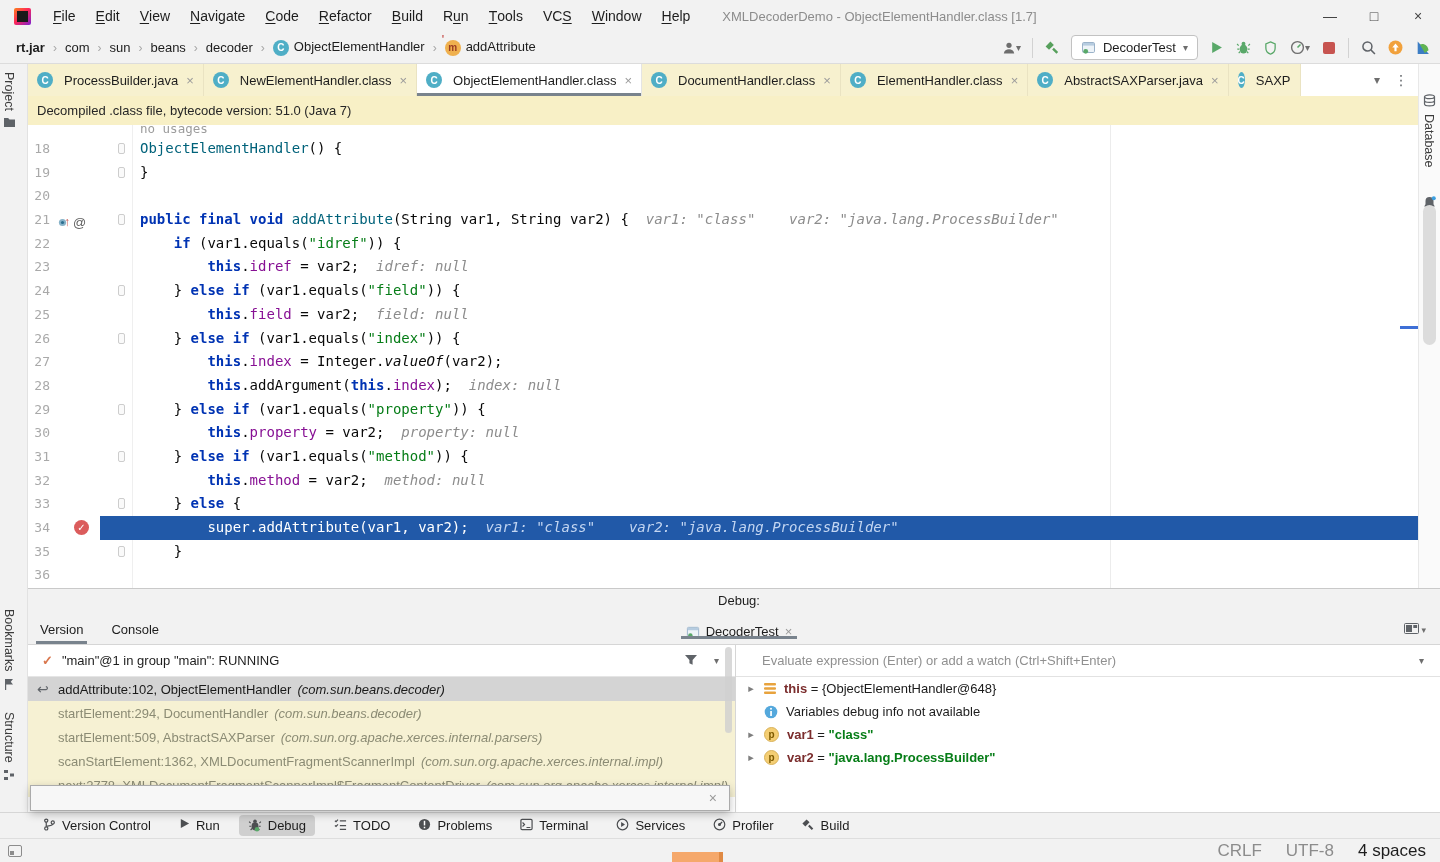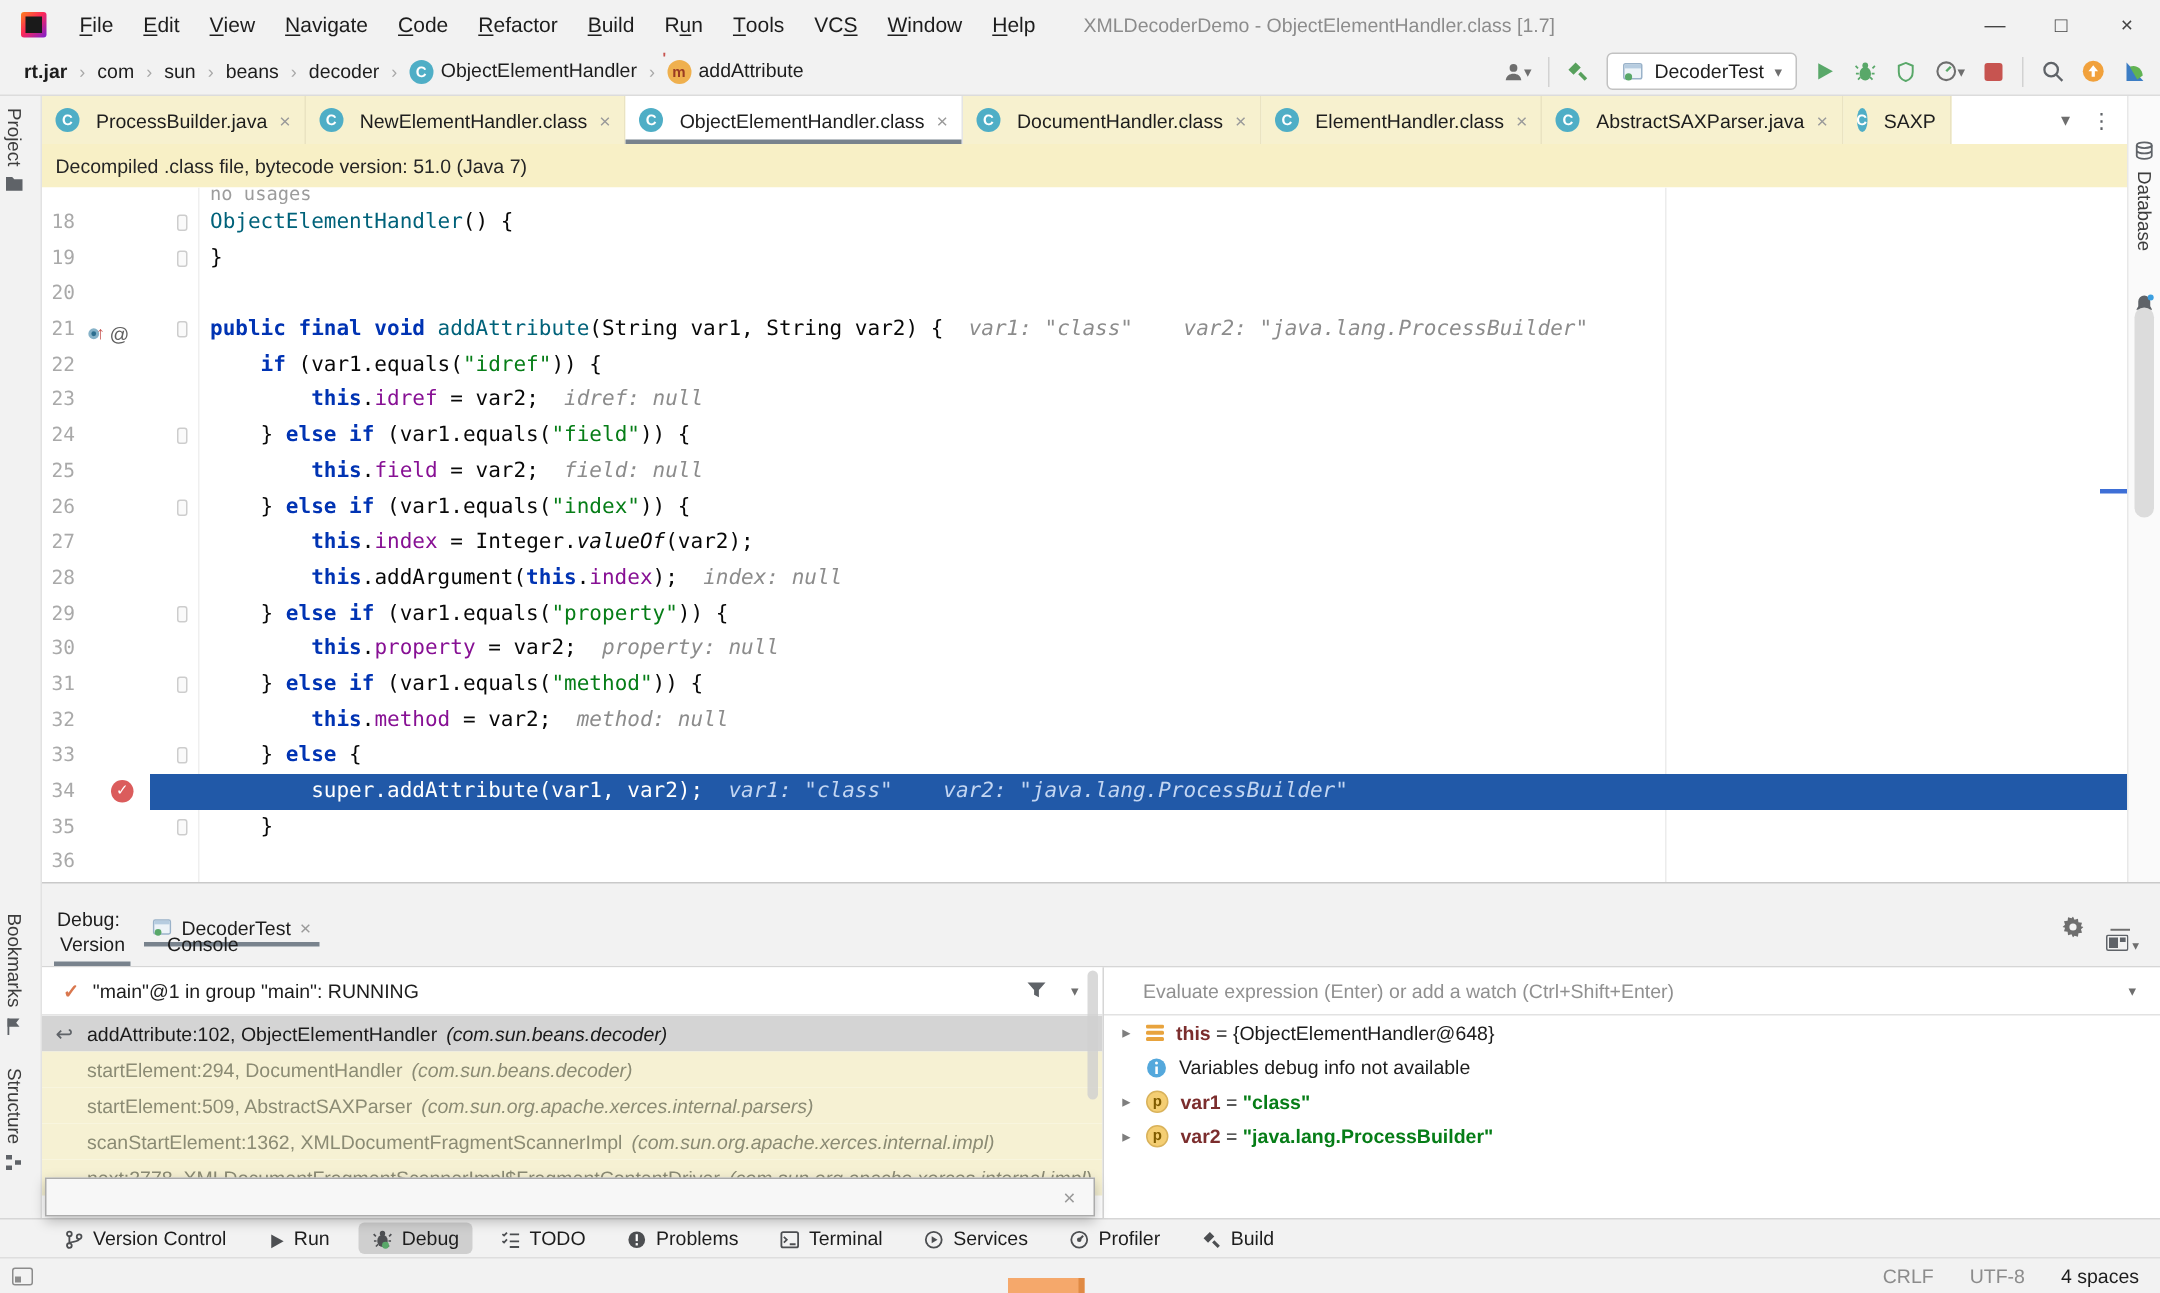--- a/index.html
+++ b/index.html
@@ -74,21 +74,21 @@
   .tk-m { color:#00627A; }
   .tk-i { color:#080808; font-style:italic; }
   .tk-h { color:#8C8C8C; font-style:italic; }
   .tk-w { color:#FFFFFF; position:relative; }
   .tk-hw { color:#C3D6F2; font-style:italic; position:relative; }
   .scroll-thumb { position:absolute; right:4px; top:205px; width:13px; height:140px; background:#DCDCDC; border-radius:7px; }
   .scroll-mark { position:absolute; right:22px; top:326px; width:18px; height:3px; background:#3E6FD6; }
 
   
   .debug { position:absolute; top:588px; left:28px; right:0; height:224px; background:#F2F2F2; border-top:1px solid #C9C9C9; font-size:13px; }
-  .dbg-header { position:absolute; top:16px; left:0; right:0; height:26px; display:flex; padding-left:10px; gap:16px; }
+  .dbg-header { position:absolute; top:4px; left:0; right:0; height:26px; display:flex; align-items:center; padding-left:10px; gap:16px;flex-direction:column; }
   .dbg-session { display:flex; align-items:center; gap:6px; height:26px; position:relative; padding:0 5px; }
   .dbg-session::after { content:''; position:absolute; left:0; right:0; bottom:0; height:3px; background:#79838D; }
   .runcfg-ico { display:inline-flex; }
   .dbg-hdr-right { margin-left:auto; display:flex; align-items:center; gap:18px; padding-right:20px; color:#6E6E6E; }
   .dbg-tabs { position:absolute; top:26px; left:0; right:0; height:30px; display:flex; align-items:center; padding-left:12px; gap:28px; border-bottom:1px solid #D6D6D6; }
   .dbg-tab { position:relative; height:100%; display:flex; align-items:center; }
   .dbg-tab.sel::after { content:''; position:absolute; left:-4px; right:-4px; bottom:0; height:3px; background:#79838D; }
   .dbg-tabs .right { margin-left:auto; padding-right:14px; display:flex; align-items:center; color:#5F6368; }
   .frames-pane { position:absolute; top:56px; left:0; width:707px; bottom:0; background:#fff; }
   .thread { position:absolute; top:0; left:0; right:0; height:32px; background:#fff; border-bottom:1px solid #E5E5E5; display:flex; align-items:center; padding-left:14px; gap:9px; }
@@ -109,23 +109,23 @@
   .vchev { color:#7E7E7E; font-size:11px; width:10px; text-align:center; }
   .vname { color:#7B2D2D; font-weight:bold; }
   .vval.ref { color:#1A1A1A; }
   .vval.str { color:#067D17; font-weight:bold; }
   .p-ico { width:15px; height:15px; border-radius:50%; background:#F4CE73; border:1px solid #D9B25A; color:#7F5B00; font-size:10px; font-weight:bold; display:inline-flex; align-items:center; justify-content:center; }
   .tooltip { position:absolute; left:2px; top:196px; width:700px; height:26px; background:#F7F7F7; border:1px solid #ABABAB; box-shadow:0 3px 8px rgba(0,0,0,.25); display:flex; align-items:center; padding:0 12px; color:#1D1D1D; z-index:6; }
   .tooltip .x { margin-left:auto; color:#9A9A9A; font-size:14px; }
 
   
   .twbar { position:absolute; top:812px; left:0; right:0; height:26px; background:#F2F2F2; border-top:1px solid #D6D6D6; display:flex; align-items:center; gap:10px; padding-left:34px; font-size:13px; }
-  .tw-item { display:flex; align-items:flex-end; gap:6px; padding:3px 9px; border-radius:4px; }
+  .tw-item { display:flex; align-items:flex-start; gap:6px; padding:3px 9px; border-radius:4px; }
   .tw-item.active { background:#CFCFCF; }
-  .statusbar { position:absolute; top:838px; left:0; right:0; height:24px; background:#F2F2F2; border-top:1px solid #DEDEDE; display:flex; align-items:center; padding:0 14px 0 8px; font-size:13px; color:#8C8C8C; }
+  .statusbar { position:absolute; top:838px; left:0; right:0; height:24px; background:#F2F2F2; border-top:1px solid #DEDEDE; display:flex; align-items:center; padding:0 14px 0 8px; font-size:17px; color:#8C8C8C; }
   .sb-left-ico { width:14px; height:12px; border:1.4px solid #8C8C8C; border-radius:2px; position:relative; }
   .sb-left-ico::after { content:''; position:absolute; left:1px; bottom:1px; width:4px; height:4px; background:#8C8C8C; }
   .sb-right { margin-left:auto; display:flex; gap:24px; }
   .sb-item.dark { color:#1D1D1D; }
   .artifact { position:absolute; left:672px; top:852px; width:51px; height:10px; background:#F5A86B; border-right:4px solid #E08A44; }
 
   .ic { display:inline-flex; align-items:center; justify-content:center; }
   svg { display:block; }
 </style>
 </head>

